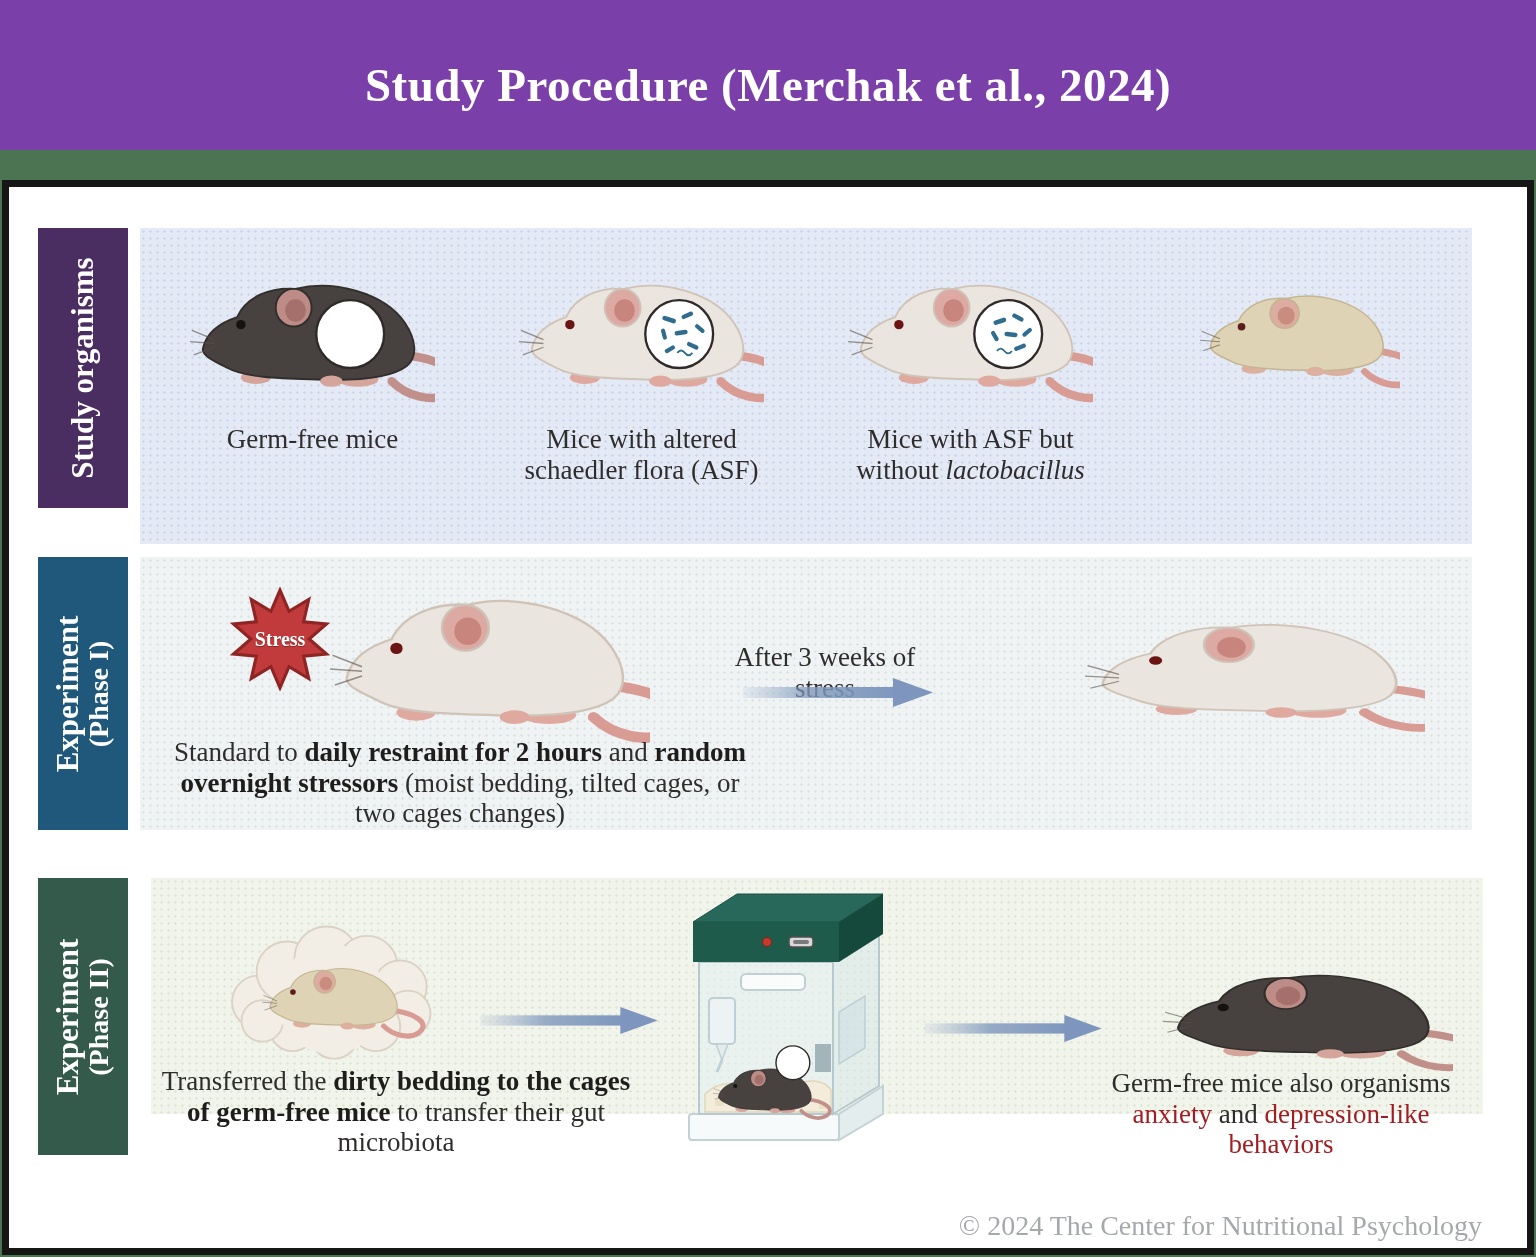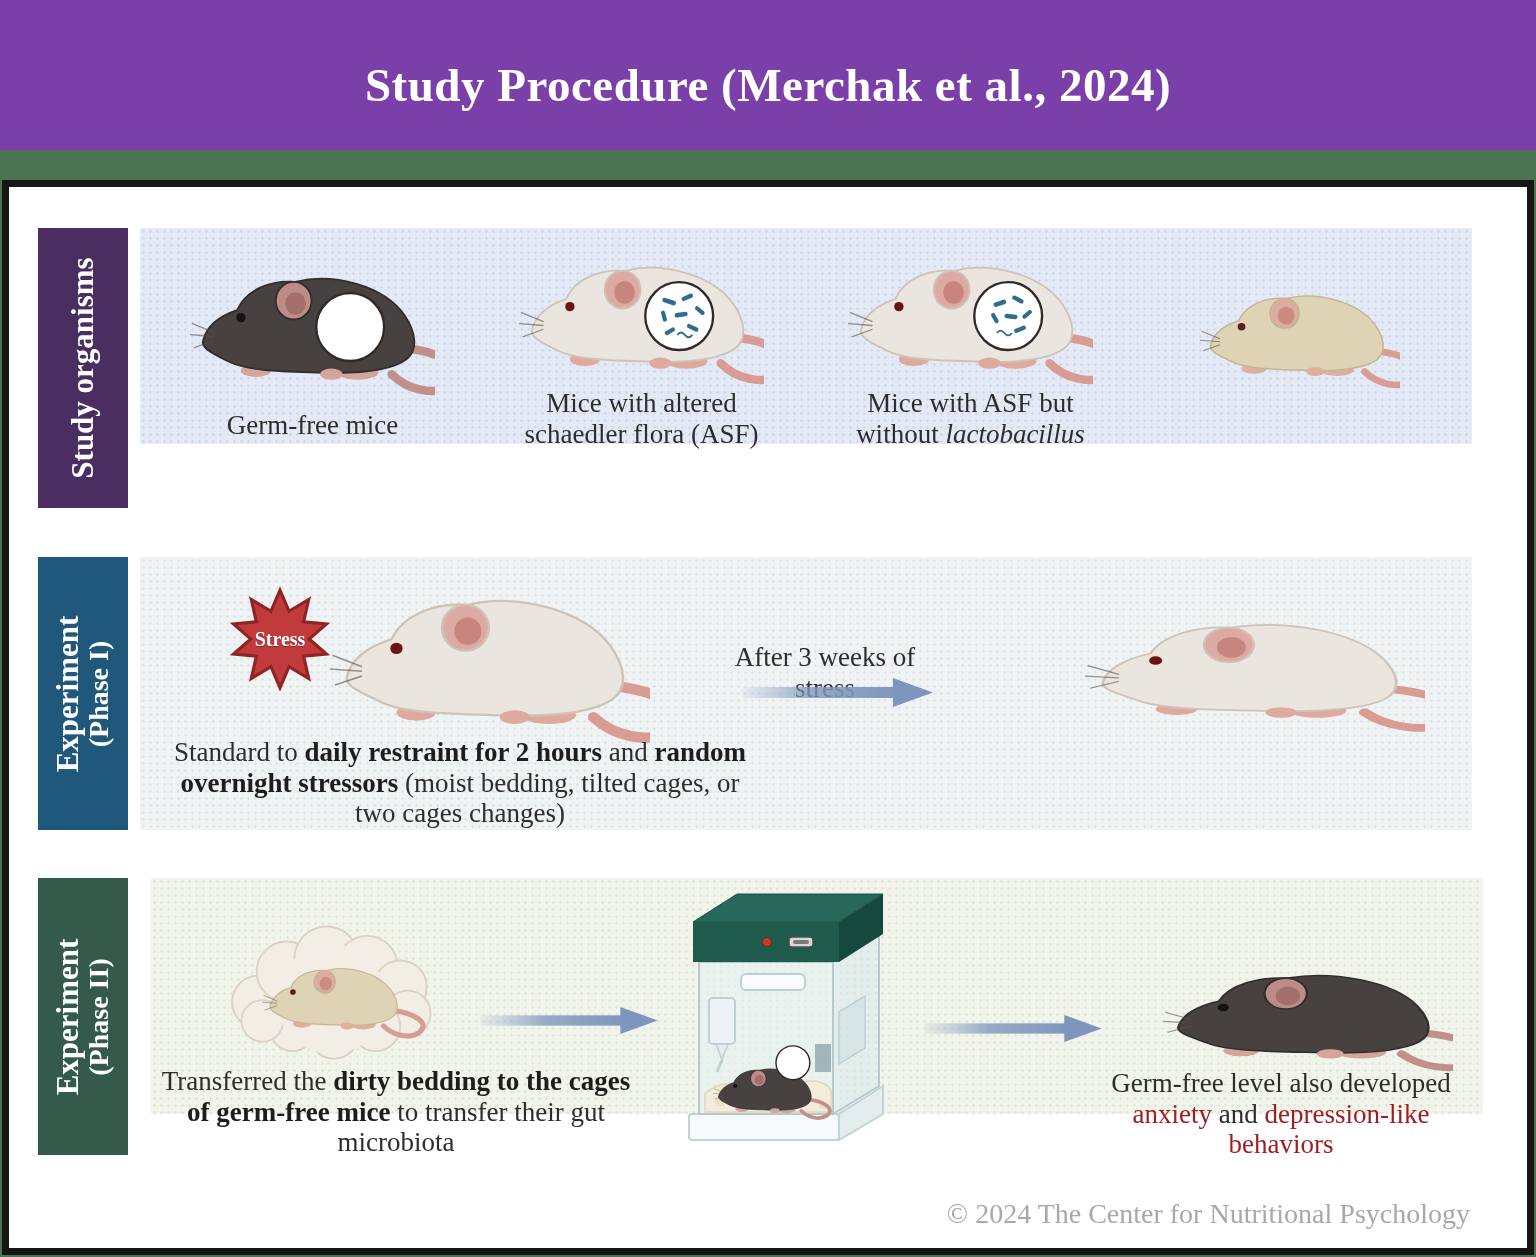--- a/index.html
+++ b/index.html
@@ -16,21 +16,21 @@
   
   .sidebar{position:absolute;left:38px;width:90px;color:#fff;}
   .sb1{top:228px;height:280px;background:#4A2E61;}
   .sb2{top:557px;height:273px;background:#20587B;}
   .sb3{top:878px;height:277px;background:#335A4B;}
   .rot{position:absolute;top:50%;left:50%;transform:translate(-50%,-50%) rotate(-90deg);width:280px;text-align:center;line-height:1.08;}
   .rot .l1{display:block;font-size:31px;font-weight:bold;}
   .rot .l2{display:block;font-size:28px;font-weight:bold;}
   
   .panel{position:absolute;left:140px;width:1332px;}
-  .panel1{top:228px;height:216px;background-color:#E4E9F6;
+  .panel1{top:228px;height:316px;background-color:#E4E9F6;
           background-image:radial-gradient(rgba(90,110,170,.15) 1px,transparent 1.3px);background-size:7px 7px;
           display:flex;padding:18px 8px 4px;box-sizing:border-box;}
   .panel2{top:557px;height:273px;background-color:#EFF3F4;
           background-image:radial-gradient(rgba(110,130,150,.14) 1px,transparent 1.3px);background-size:7px 7px;}
   .panel3{top:878px;height:236px;background-color:#F1F4EA;
           background-image:radial-gradient(rgba(120,140,100,.14) 1px,transparent 1.3px);background-size:7px 7px;margin-left:11px;}
   .abs{position:absolute;}
   
   .org-col{flex:1;display:flex;flex-direction:column;align-items:center;}
   .org-mouse{height:178px;display:flex;align-items:center;justify-content:center;}
@@ -40,21 +40,21 @@
   .red{color:#A01E23;}
   .bold{font-weight:bold;}
   .block{display:block;}
   .nowrap{white-space:nowrap;}
   
   .star-wrap{position:absolute;width:104px;height:104px;}
   .star-wrap svg{position:absolute;inset:0;}
   .star-label{position:absolute;inset:0;display:flex;align-items:center;justify-content:center;
               color:#fff;font-weight:bold;font-size:20px;text-shadow:0 1px 1px rgba(0,0,0,.35);}
   
-  .copyright{position:absolute;left:900px;top:1198px;width:570px;margin:0;text-align:right;
+  .copyright{position:absolute;left:900px;top:1198px;width:570px;margin:12px;text-align:right;
              font-size:28px;color:#A6A9AB;}
   
   .mouse-dark {--body:#474140;--body-stroke:#322E2C;--ear:#BE8C86;--ear-inner:#A5706B;--eye:#151312;--tail:#C2908A;--paw:#D5A49B;}
   .mouse-white{--body:#EAE5DF;--body-stroke:#CFC3B7;--ear:#DCAAA2;--ear-inner:#C8857D;--eye:#6B1414;--tail:#D89C94;--paw:#DFA9A0;}
   .mouse-cream{--body:#DFD3B5;--body-stroke:#C4B592;--ear:#DBAC9F;--ear-inner:#C98D7F;--eye:#5C1D1D;--tail:#D89C94;--paw:#DCAF9F;}
   .defs{position:absolute;width:0;height:0;}
 </style>
 </head>
 <body>
 
@@ -258,18 +258,18 @@
 
     <svg class="abs" style="left:772px;top:136px;" viewBox="0 0 190 30" width="180" height="28">
       <rect x="0" y="10" width="154" height="11" fill="url(#arrowGrad)"></rect>
       <polygon points="150,1 190,15.5 150,30" fill="#7E96BE"></polygon>
     </svg>
 
     <svg class="abs mouse-dark" style="left:1012px;top:80px;" viewBox="0 0 260 150" width="290" height="116" preserveAspectRatio="none">
       <use href="#sym-mouse"></use>
     </svg>
 
-    <p class="cap abs" style="left:930px;top:190px;width:400px;"><span>Germ-free level also developed </span><span class="red">anxiety</span><span> and </span><span class="red">depression-like behaviors</span></p>
+    <p class="cap abs" style="left:930px;top:190px;width:400px;"><span>Germ-free mice also organisms </span><span class="red">anxiety</span><span> and </span><span class="red">depression-like behaviors</span></p>
   </div>
 
   <p class="copyright">© 2024 The Center for Nutritional Psychology</p>
 
 </div>
 
 </body></html>

